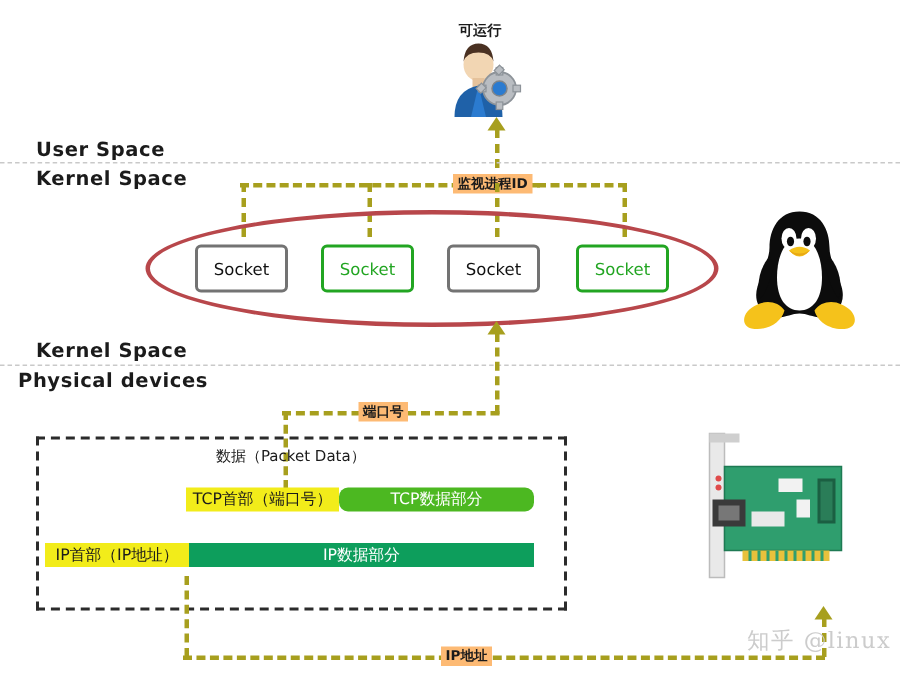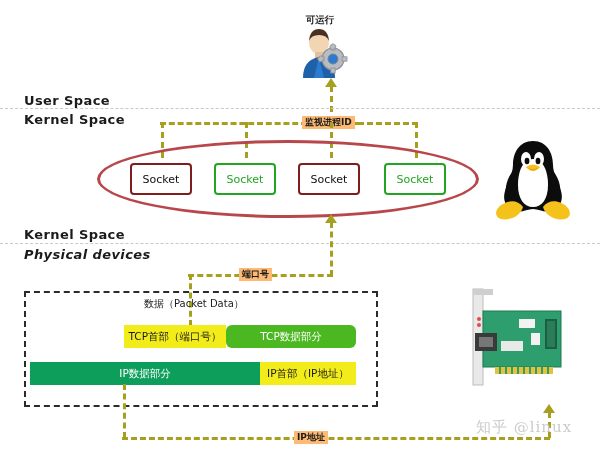--- a/index.html
+++ b/index.html
@@ -50,21 +50,21 @@
   
   .oval {
     border: 3px solid #b8474b;
     border-radius: 50% / 50%;
     background: transparent;
     box-sizing: border-box;
   }
 
   .socket-box {
     box-sizing: border-box;
-    border: 2px solid #7f1d1d;
+    border: 2px solid #737373;
     border-radius: 4px;
     background: #ffffff;
     display: flex;
     align-items: center;
     justify-content: center;
     font-family: "DejaVu Sans", sans-serif;
     font-size: 11px;
     color: #111111;
   }
   .socket-box.green {
@@ -108,21 +108,21 @@
     font-family: "DejaVu Sans", sans-serif;
     font-size: 10px;
     font-weight: 400;
     color: #1b1b1b;
     white-space: nowrap;
   }
 
   .bar {
     display: flex;
     align-items: stretch;
-    height: 23px;
+    height: 16px;
     box-sizing: border-box;
   }
   .bar-seg {
     display: flex;
     align-items: center;
     justify-content: center;
     font-family: "DejaVu Sans", sans-serif;
     font-size: 10.5px;
     color: #1b1b1b;
     white-space: nowrap;
@@ -229,39 +229,39 @@
       <path d="M16 66 C6 70 4 80 12 82 C22 84 32 78 34 70 C30 64 22 63 16 66 Z" fill="#f5c21b"></path>
       <path d="M72 66 C82 70 84 80 76 82 C66 84 56 78 54 70 C58 64 66 63 72 66 Z" fill="#f5c21b"></path>
 
       <path d="M24 34 C17 42 15 54 18 62 C22 58 25 48 27 40 Z" fill="#0c0c0c"></path>
       <path d="M64 34 C71 42 73 54 70 62 C66 58 63 48 61 40 Z" fill="#0c0c0c"></path>
     </svg>
   </div>
 
   <div class="abs separator" style="top:243px;"></div>
   <div class="abs space-label" style="left:24px; top:227px;">Kernel Space</div>
-  <div class="abs space-label" style="left:24px; top:247px;font-style:italic;">Physical devices</div>
+  <div class="abs space-label" style="left:12px; top:247px;">Physical devices</div>
 
   <div class="abs arrow-up" style="left:325px; top:214px;"></div>
   <div class="abs dash-v" style="left:330px; top:222px; height:54px;"></div>
   <div class="abs dash-h" style="left:188px; top:274px; width:145px;"></div>
   <div class="abs dash-label" style="left:239px; top:268px;">端口号</div>
   <div class="abs dash-v" style="left:189px; top:274px; height:52px;"></div>
 
   <div class="abs packet-box" style="left:24px; top:291px; width:354px; height:116px;"></div>
   <div class="abs packet-title" style="left:144px; top:297px;">数据（Packet Data）</div>
 
   <div class="abs bar" style="left:124px; top:325px; width:232px;">
     <div class="bar-seg seg-head" style="width:102px;">TCP首部（端口号）</div>
     <div class="bar-seg seg-tcp-data" style="width:130px;">TCP数据部分</div>
   </div>
 
   <div class="abs bar" style="left:30px; top:362px; width:326px;">
+    <div class="bar-seg seg-head" style="width:96px;">IP首部（IP地址）</div>
     <div class="bar-seg seg-ip-data" style="width:230px;">IP数据部分</div>
-    <div class="bar-seg seg-head" style="width:96px;">IP首部（IP地址）</div>
   </div>
 
   <div class="abs" style="left:455px; top:285px; width:120px; height:112px;">
     <svg width="120" height="112" viewBox="0 0 120 112">
 
       <rect x="18" y="4" width="10" height="96" fill="#e9e9e9" stroke="#bcbcbc" stroke-width="1"></rect>
       <path d="M18 4 h20 v6 h-20 z" fill="#cfcfcf"></path>
 
       <rect x="28" y="26" width="78" height="56" fill="#2f9e6e"></rect>
       <rect x="28" y="26" width="78" height="56" fill="none" stroke="#1e7a53" stroke-width="1"></rect>
@@ -294,15 +294,15 @@
       </g>
     </svg>
   </div>
 
   <div class="abs arrow-up" style="left:543px; top:404px;"></div>
   <div class="abs dash-v" style="left:548px; top:412px; height:26px;"></div>
   <div class="abs dash-h" style="left:122px; top:437px; width:428px;"></div>
   <div class="abs dash-label" style="left:294px; top:431px;">IP地址</div>
   <div class="abs dash-v" style="left:123px; top:384px; height:54px;"></div>
 
-  <div class="abs watermark" style="left:476px; top:418px;">知乎 @linux</div>
+  <div class="abs watermark" style="left:498px; top:418px;">知乎 @linux</div>
 
 </div>
 
 </body></html>

